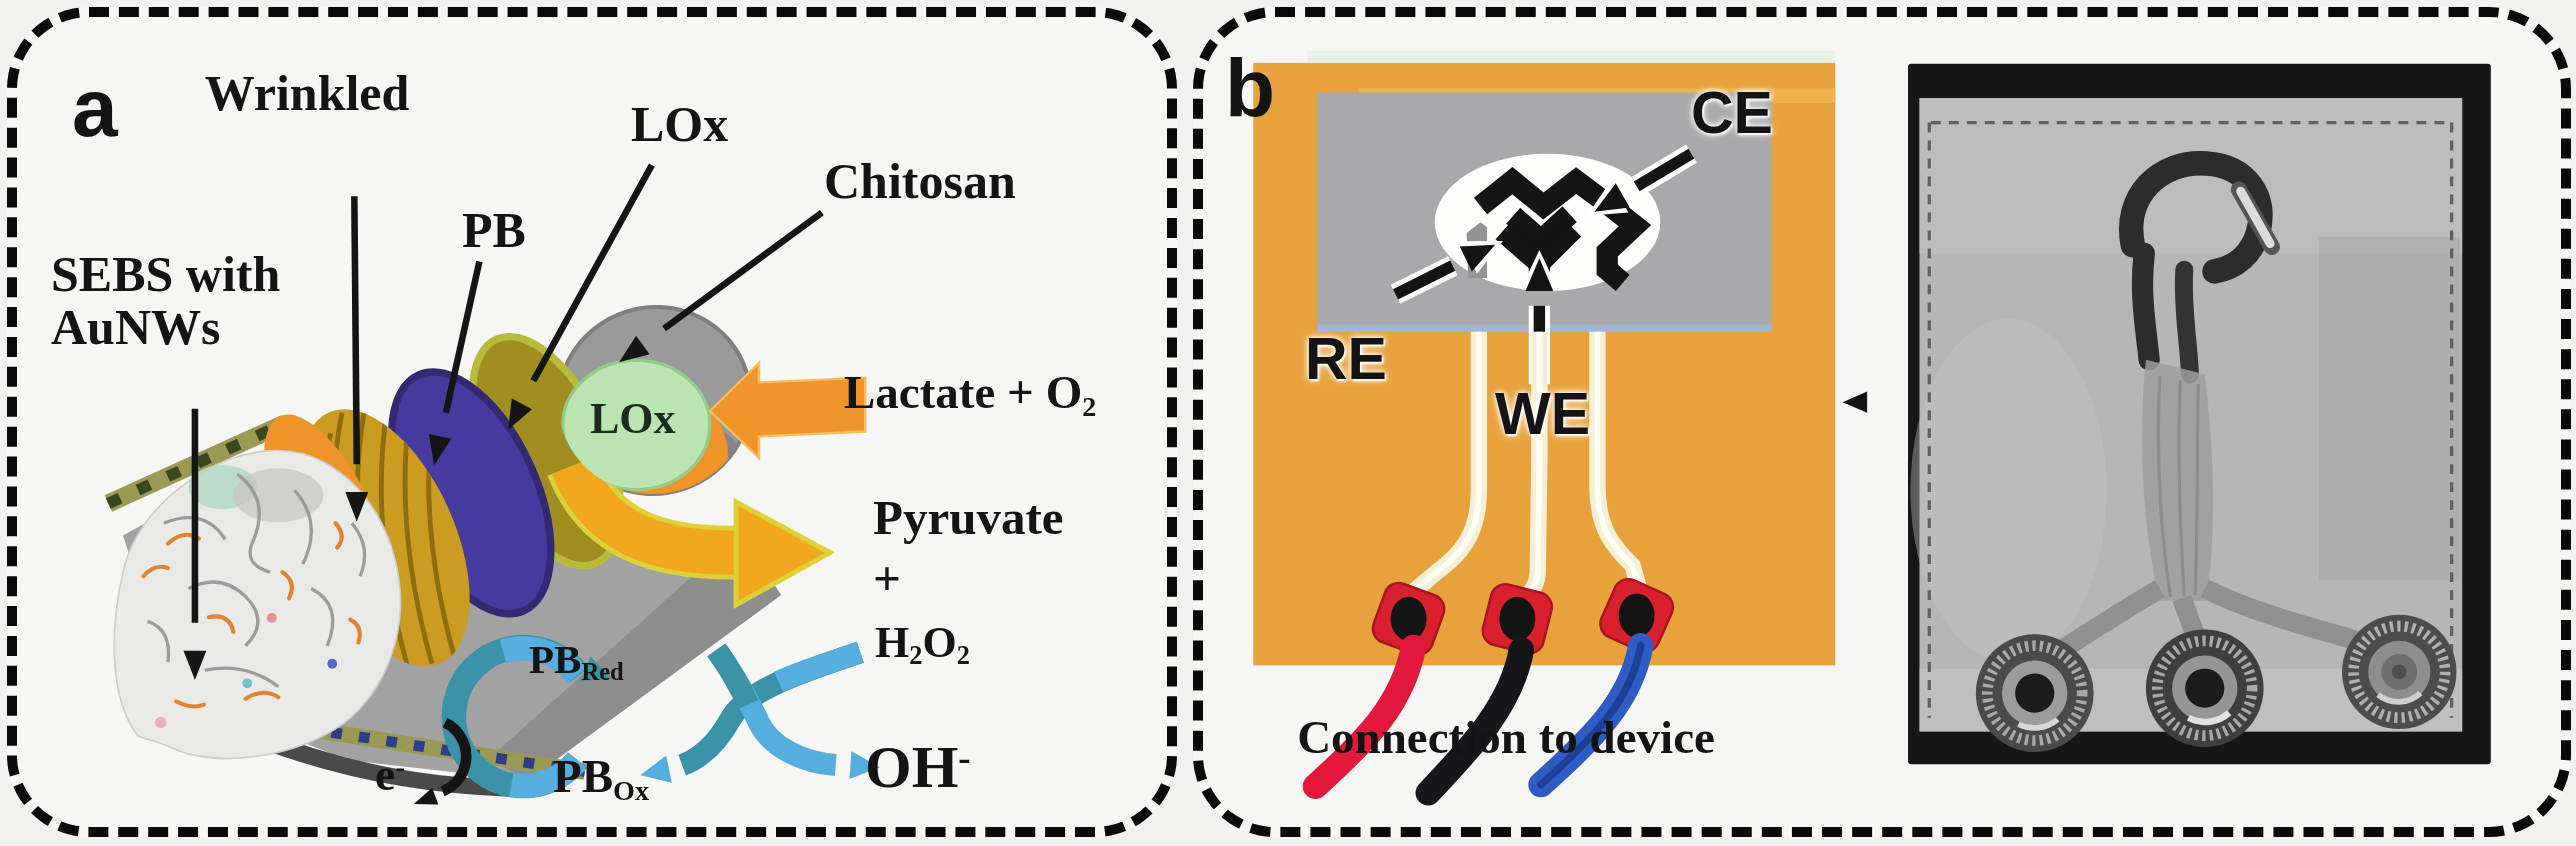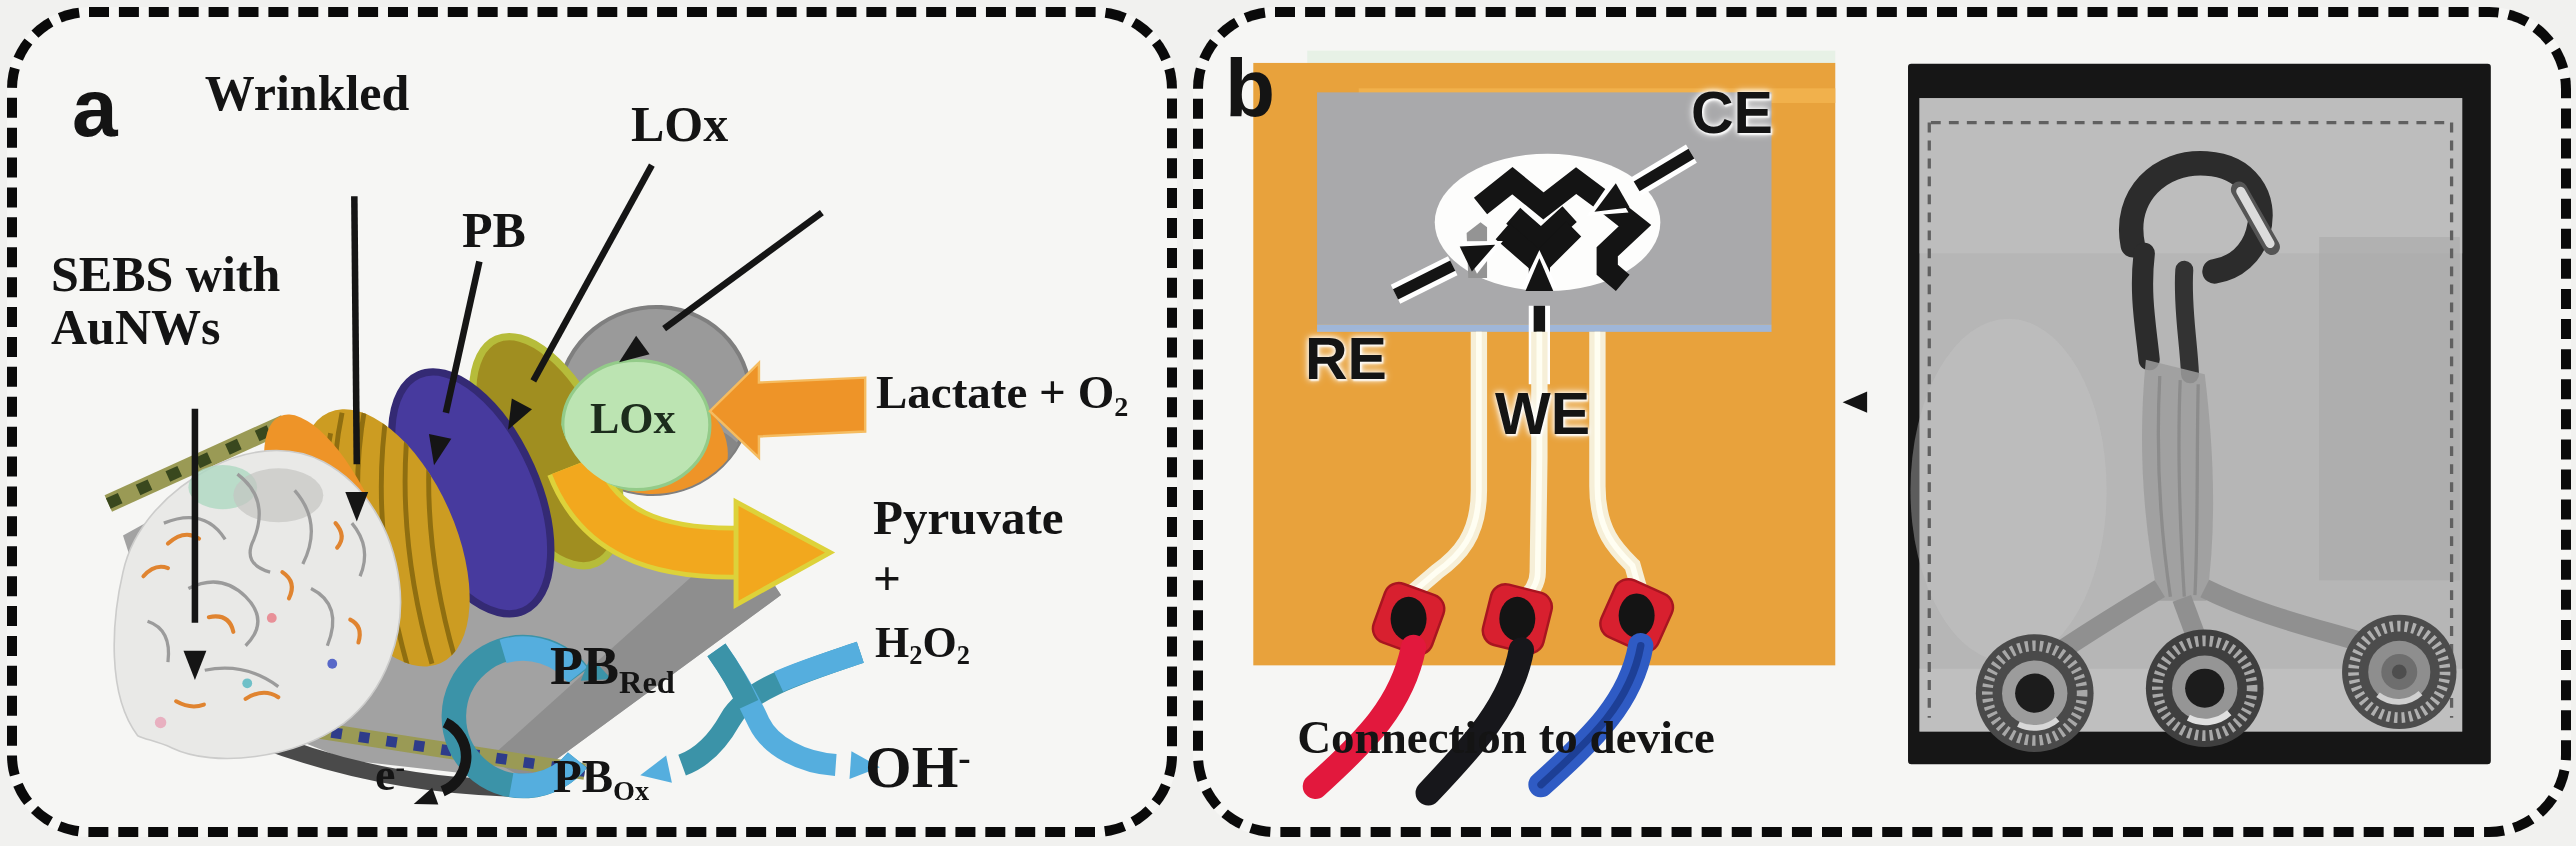--- a/index.html
+++ b/index.html
@@ -151,30 +151,31 @@
         <polygon points="0,-17 0,17 36,0" transform="translate(1040,936) rotate(4)" style="fill:var(--light-blue)"></polygon>
       </g>
     </svg>
 
     <div class="t sans" style="left:72px;top:65px;font-size:82px;">a</div>
     <div class="t serif ctr" style="left:164px;top:67px;width:286px;font-size:50px;">
         <span class="line">Wrinkled</span>
       </div>
     <div class="t serif" style="left:462px;top:204px;font-size:50px;">PB</div>
     <div class="t serif" style="left:631px;top:98px;font-size:50px;">LOx</div>
+    <div class="t serif" style="left:824px;top:155px;font-size:50px;">Chitosan</div>
     <div class="t serif" style="left:51px;top:248px;font-size:50px;">
         <span class="line">SEBS with</span>
         <span class="line">AuNWs</span>
       </div>
     <div class="t serif" style="left:590px;top:396px;font-size:44px;color:#1c2c1c;">LOx</div>
-    <div class="t serif" style="left:844px;top:368px;font-size:47px;margin-left:32px;"><span>Lactate + O</span><span class="sub">2</span></div>
+    <div class="t serif" style="left:844px;top:368px;font-size:47px;"><span>Lactate + O</span><span class="sub">2</span></div>
     <div class="t serif" style="left:873px;top:492px;font-size:49px;">Pyruvate</div>
     <div class="t serif" style="left:873px;top:553px;font-size:49px;">+</div>
     <div class="t serif" style="left:875px;top:620px;font-size:44px;"><span>H</span><span class="sub">2</span><span>O</span><span class="sub">2</span></div>
-    <div class="t serif" style="left:550px;top:638px;font-size:54px;"><span>PB</span><span class="sub">Red</span></div>
+    <div class="t serif" style="left:529px;top:638px;font-size:41px;"><span>PB</span><span class="sub">Red</span></div>
     <div class="t serif" style="left:553px;top:752px;font-size:47px;"><span>PB</span><span class="sub">Ox</span></div>
     <div class="t serif" style="left:375px;top:751px;font-size:46px;"><span>e</span><span class="sup">-</span></div>
     <div class="t serif" style="left:865px;top:736px;font-size:60px;"><span>OH</span><span class="sup">-</span></div>
   </section>
 
   <section class="panel" id="panelB">
     <div class="dashedBox"></div>
 
     <svg class="art" width="1385" height="846" viewBox="0 0 1694 1035">
 

